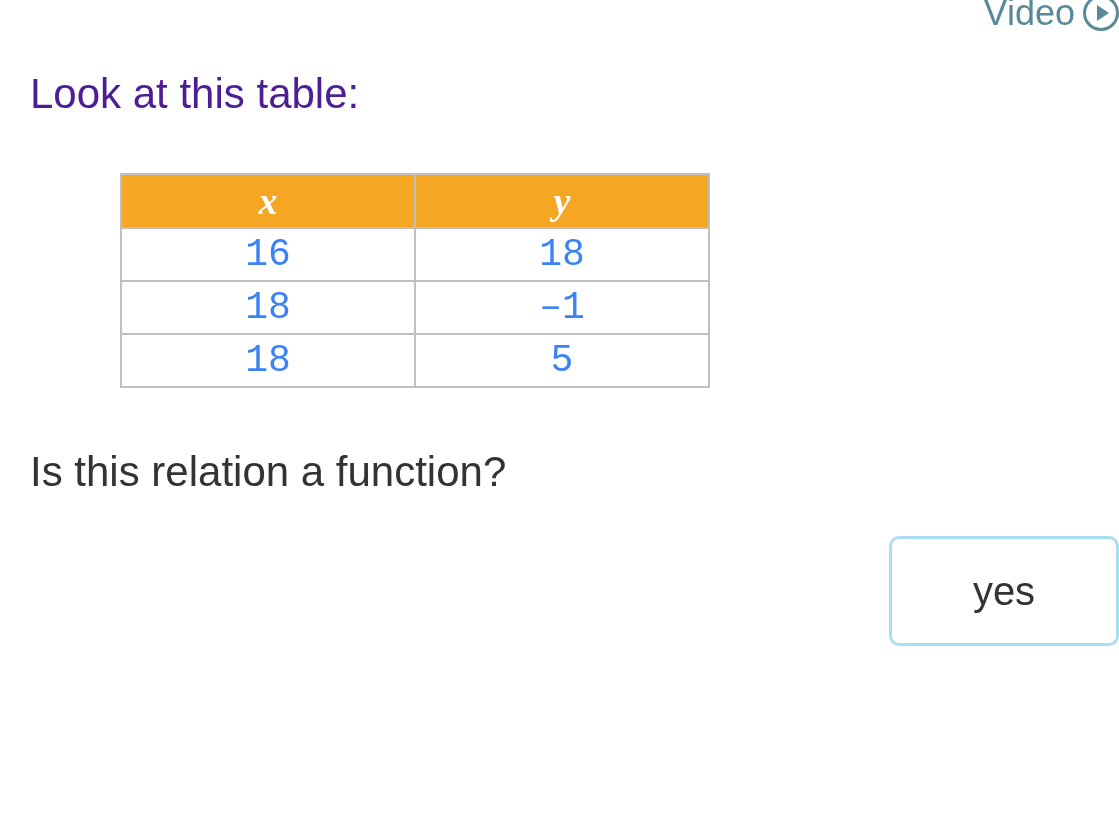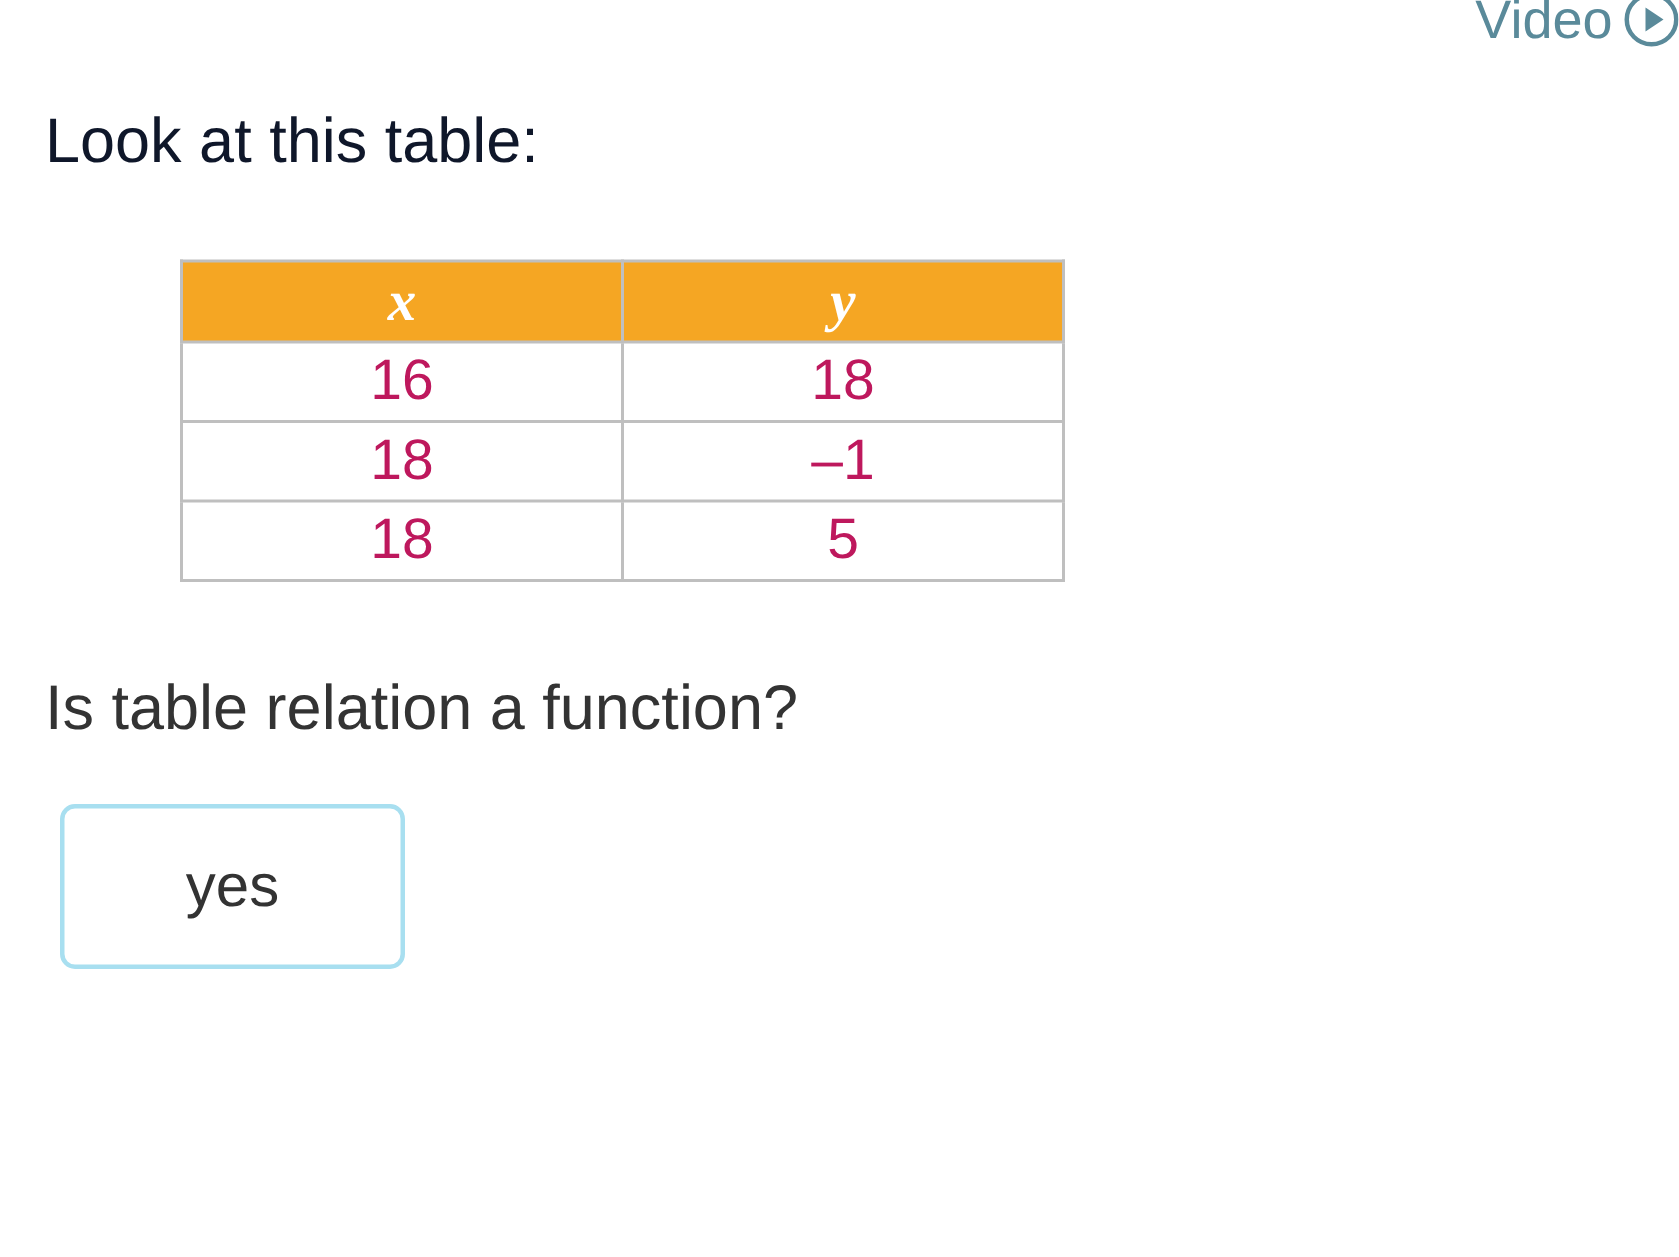--- a/index.html
+++ b/index.html
@@ -42,21 +42,21 @@
       border-top: 8px solid transparent;
       border-bottom: 8px solid transparent;
       margin-left: 3px;
     }
     .content {
       padding-top: 70px;
       padding-left: 30px;
     }
     .prompt-text {
       font-size: 42px;
-      color: #0f172a;
+      color: #4c1d95;
       margin-bottom: 55px;
     }
     .question-text {
       font-size: 42px;
       color: #333333;
       margin-top: 60px;
       margin-bottom: 40px;
     }
     .table-wrap {
       margin-left: 90px;
@@ -75,26 +75,28 @@
       text-align: center;
       padding: 4px 0;
       width: 50%;
       font-family: Georgia, 'Times New Roman', serif;
     }
     table.data-table td {
       border: 2px solid #bfbfbf;
       text-align: center;
       font-size: 38px;
       padding: 4px 0;
-      color: #be185d;
+      color: #3b82f6;
+      font-family: Liberation Mono, monospace;
     }
     .answer-row {
       display: flex;
       gap: 40px;
       margin-left: 10px;
+      justify-content: flex-end;
     }
     .answer-button {
       border: 3px solid #a8dff0;
       border-radius: 10px;
       background: #ffffff;
       width: 230px;
       height: 110px;
       font-size: 40px;
       color: #333333;
       display: flex;
@@ -135,20 +137,20 @@
           <td>–1</td>
         </tr>
         <tr>
           <td>18</td>
           <td>5</td>
         </tr>
       </tbody>
     </table>
   </div>
 
-  <div class="question-text">Is table relation a function?</div>
+  <div class="question-text">Is this relation a function?</div>
 
   <div class="answer-row">
     <div class="answer-button">
       <span>yes</span>
     </div>
   </div>
 </div>
 
 </body></html>

